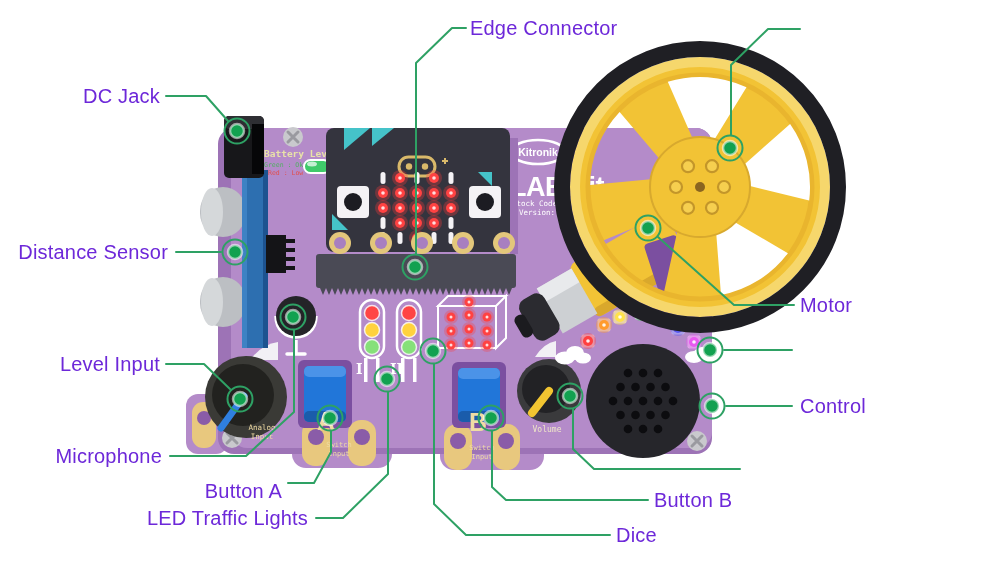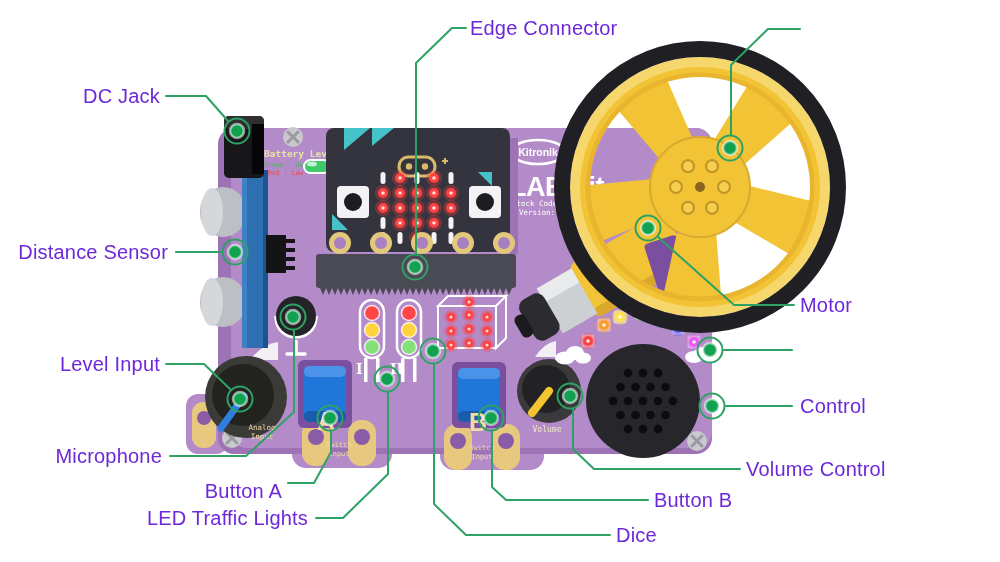--- a/index.html
+++ b/index.html
@@ -519,17 +519,16 @@
 
 <div class="label r" style="right:840px;top:85px">DC Jack</div>
 <div class="label r" style="right:832px;top:241px">Distance Sensor</div>
 <div class="label r" style="right:840px;top:353px">Level Input</div>
 <div class="label r" style="right:838px;top:445px">Microphone</div>
 <div class="label r" style="right:718px;top:480px">Button A</div>
 <div class="label r" style="right:692px;top:507px">LED Traffic Lights</div>
 <div class="label" style="left:470px;top:17px">Edge Connector</div>
 <div class="label" style="left:800px;top:294px">Motor</div>
 <div class="label" style="left:800px;top:395px">Control</div>
-<div class="label" style="left:746px;top:458px">Volume Control</div>
 <div class="label" style="left:654px;top:489px">Button B</div>
 <div class="label" style="left:616px;top:524px">Dice</div>
 
 </div>
 
 </body></html>

